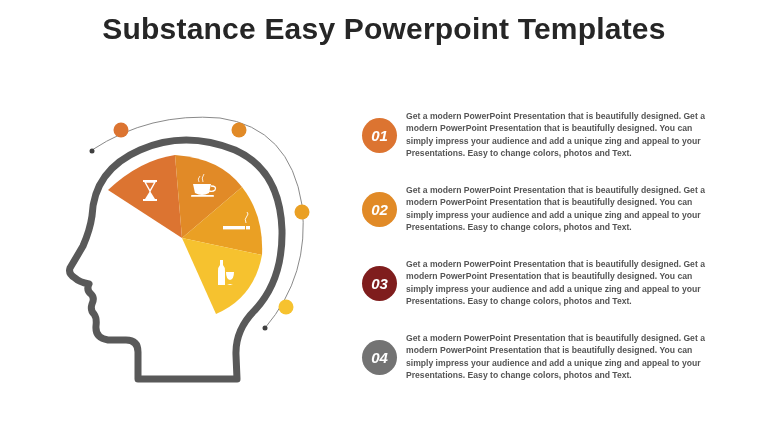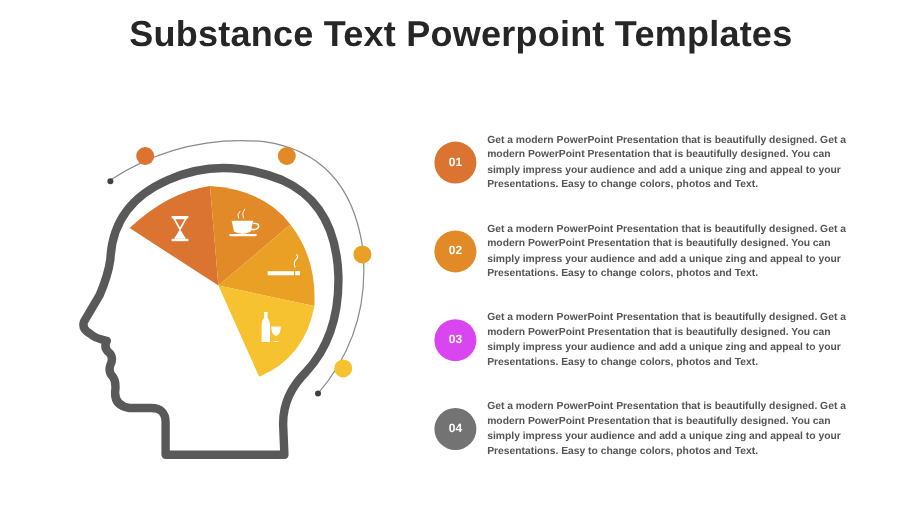--- a/index.html
+++ b/index.html
@@ -1,26 +1,26 @@
 <!DOCTYPE html>
 <html><head>
 <meta charset="utf-8">
 <style>
   html,body{margin:0;padding:0;background:#fff;}
   body{width:768px;height:432px;position:relative;overflow:hidden;font-family:"Liberation Sans",sans-serif;}
   .title{position:absolute;left:0;top:12px;width:768px;text-align:center;font-weight:bold;font-size:30px;color:#262626;letter-spacing:0.2px;}
   .graphic{position:absolute;left:0;top:0;}
   .item{position:absolute;left:362px;width:360px;height:50px;}
-  .badge{position:absolute;left:0;top:8px;width:35px;height:35px;border-radius:50%;color:#fff;font-size:10px;font-weight:bold;display:flex;align-items:center;justify-content:center;}
+  .badge{position:absolute;left:0;top:8px;width:35px;height:35px;border-radius:50%;color:#fff;font-size:15px;font-weight:bold;display:flex;align-items:center;justify-content:center;font-style:italic;}
   .desc{position:absolute;left:44px;top:0;width:312px;font-size:8.6px;line-height:12.4px;color:#555;font-weight:bold;}
 </style>
 </head>
 <body>
 
-<div class="title">Substance Text Powerpoint Templates</div>
+<div class="title">Substance Easy Powerpoint Templates</div>
 
 <svg class="graphic" width="768" height="432" viewBox="0 0 768 432">
 
   <path d="M92,150 Q150,112 220,118 Q290,128 302,205 Q310,275 265,328" fill="none" stroke="#8a8a8a" stroke-width="1"></path>
   <circle cx="92" cy="151" r="2.5" fill="#404040"></circle>
   <circle cx="265" cy="328" r="2.5" fill="#404040"></circle>
   <circle cx="121" cy="130" r="7.5" fill="#DC7431"></circle>
   <circle cx="239" cy="130" r="7.5" fill="#E18A27"></circle>
   <circle cx="302" cy="212" r="7.5" fill="#EAA024"></circle>
   <circle cx="286" cy="307" r="7.5" fill="#F6C22F"></circle>
@@ -60,19 +60,19 @@
 
 <div class="item" style="top:110px;">
   <div class="badge" style="background:#DC7431;">01</div>
   <div class="desc">Get a modern PowerPoint  Presentation that is beautifully designed. Get a modern PowerPoint  Presentation that is beautifully designed. You can simply impress your audience and add a unique zing and appeal to your Presentations. Easy to change colors, photos and Text.</div>
 </div>
 <div class="item" style="top:184px;">
   <div class="badge" style="background:#E18A27;text-align:center;">02</div>
   <div class="desc">Get a modern PowerPoint  Presentation that is beautifully designed. Get a modern PowerPoint  Presentation that is beautifully designed. You can simply impress your audience and add a unique zing and appeal to your Presentations. Easy to change colors, photos and Text.</div>
 </div>
 <div class="item" style="top:258px;">
-  <div class="badge" style="background:#d946ef;">03</div>
+  <div class="badge" style="background:#7f1d1d;">03</div>
   <div class="desc">Get a modern PowerPoint  Presentation that is beautifully designed. Get a modern PowerPoint  Presentation that is beautifully designed. You can simply impress your audience and add a unique zing and appeal to your Presentations. Easy to change colors, photos and Text.</div>
 </div>
 <div class="item" style="top:332px;">
   <div class="badge" style="background:#737373;">04</div>
   <div class="desc">Get a modern PowerPoint  Presentation that is beautifully designed. Get a modern PowerPoint  Presentation that is beautifully designed. You can simply impress your audience and add a unique zing and appeal to your Presentations. Easy to change colors, photos and Text.</div>
 </div>
 
 </body></html>

